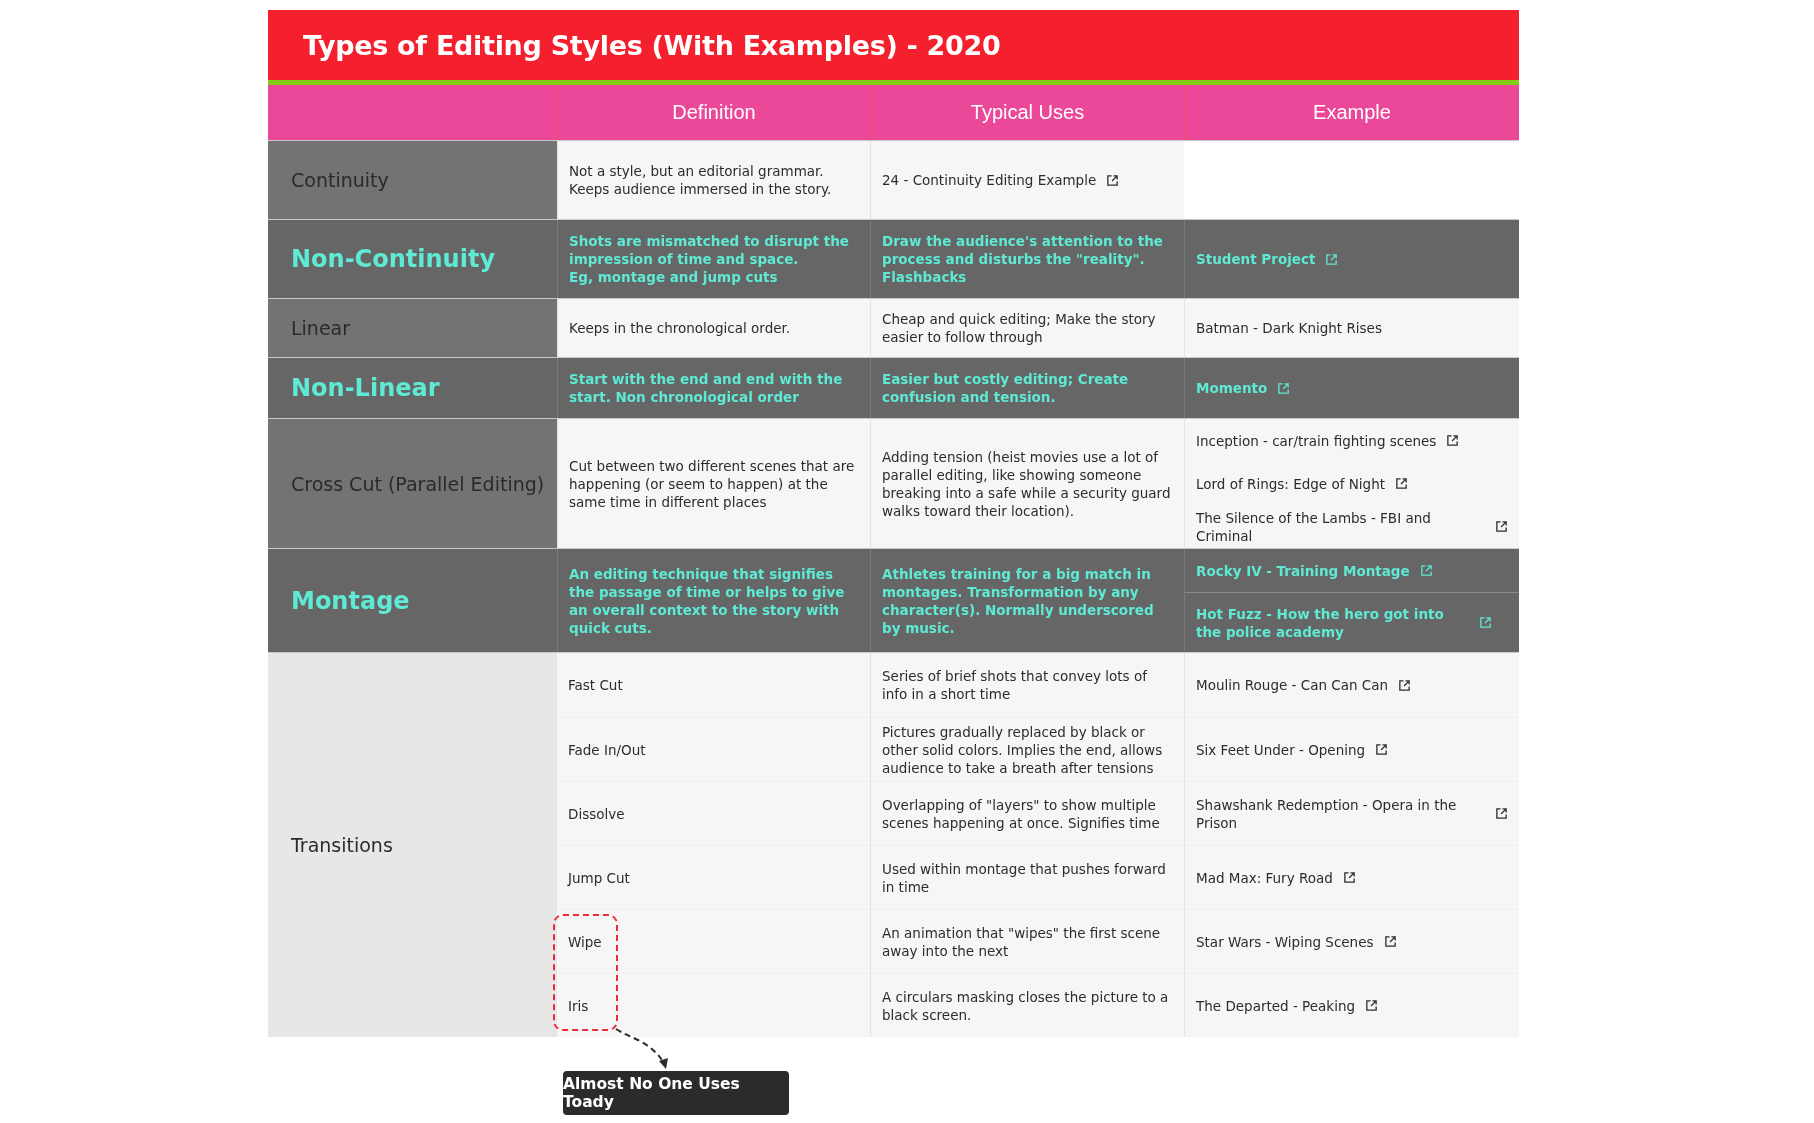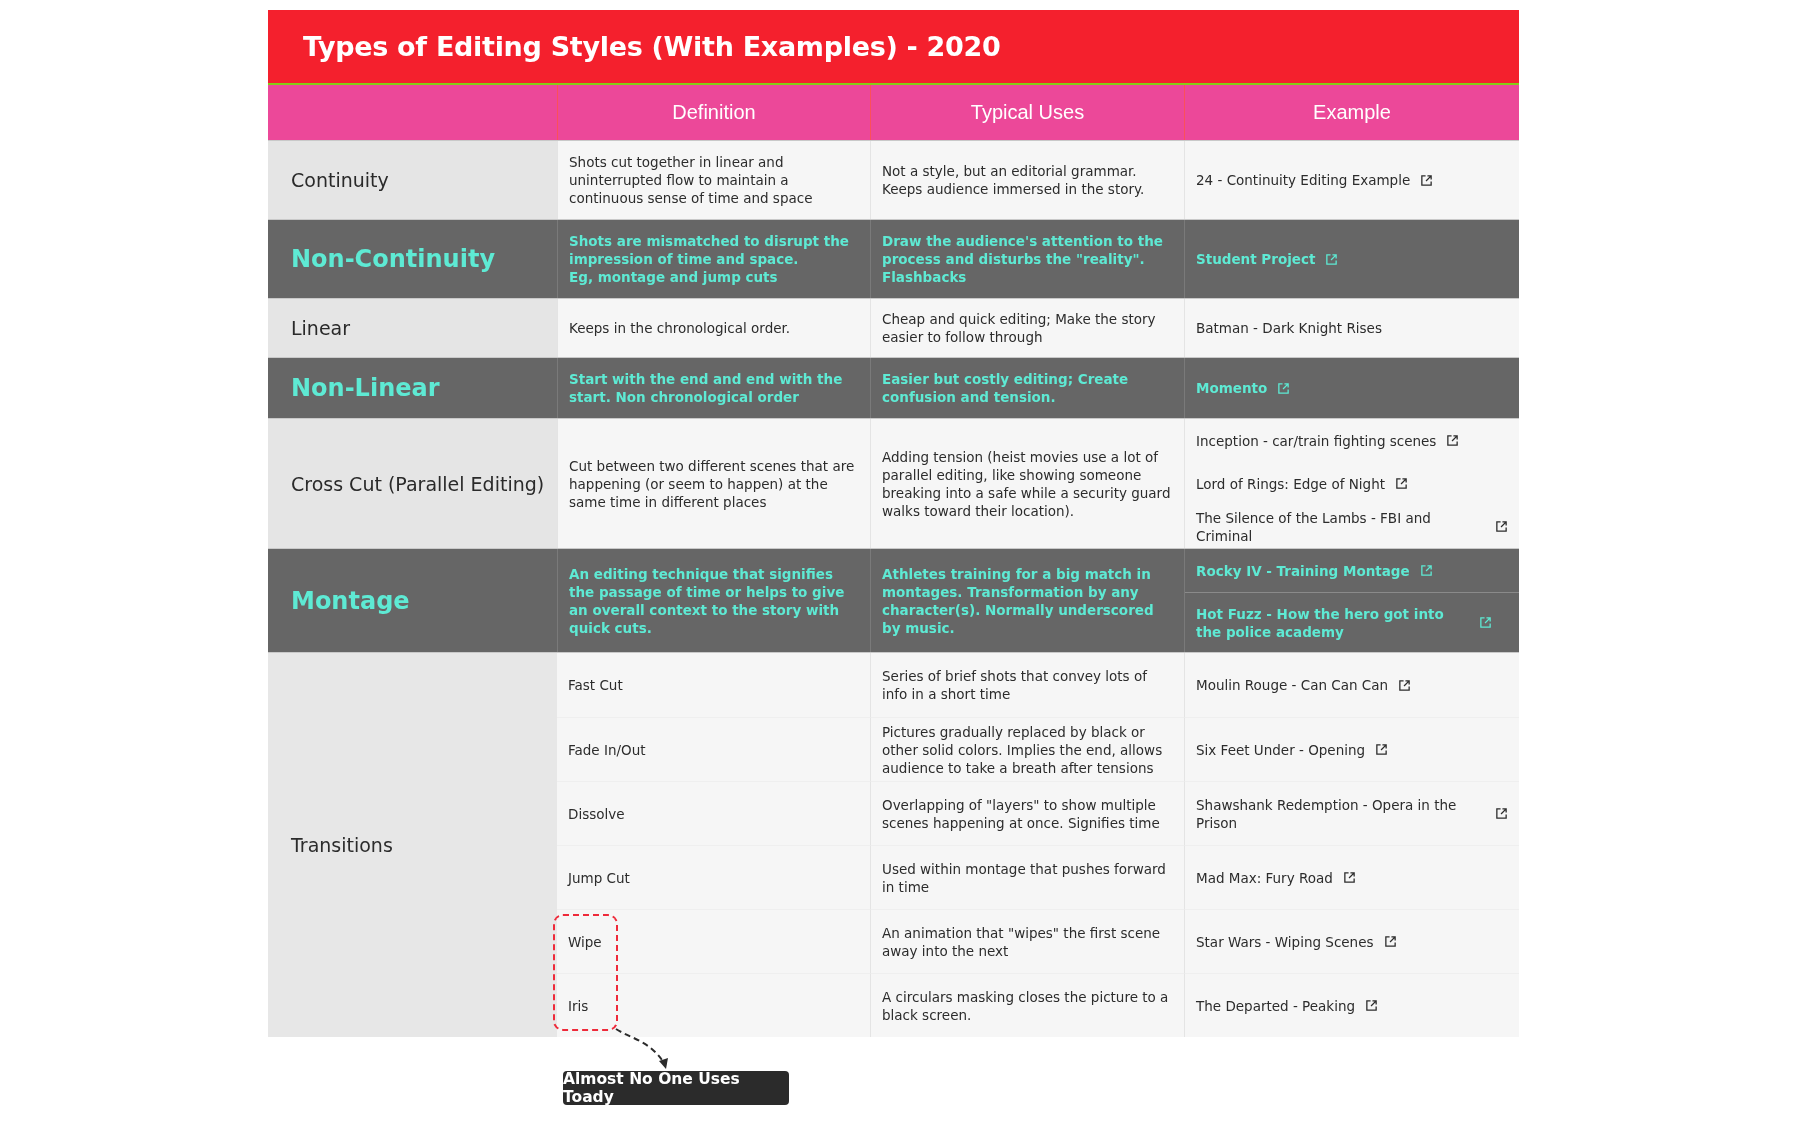--- a/index.html
+++ b/index.html
@@ -6,36 +6,36 @@
   html, body { width: 1814px; height: 1123px; background: #ffffff; overflow: hidden; }
   body { position: relative; font-family: "DejaVu Sans", sans-serif; color: #2c2c2c; }
 
   .table-wrap { position: absolute; left: 268px; top: 10px; width: 1251px; }
 
   .title-bar {
     height: 75px; background: #f4202d; color: #fff;
     display: flex; align-items: center; padding-left: 35px;
     font-family: "DejaVu Sans", sans-serif; font-weight: bold; font-size: 27px;
     letter-spacing: -0.3px;
-    border-bottom: 2px solid #84cc16;
+    border-bottom: 5px solid #84cc16;
   }
 
   .grid-row { display: grid; grid-template-columns: 289px 313px 314px 335px; }
 
   .head-row { height: 55px; background: #ec4899; }
   .head-row > div {
     display: flex; align-items: center; justify-content: center;
     color: #fff; font-family: "Liberation Sans", sans-serif; font-size: 20px;
     border-left: 1px solid #fc4f5a;
   }
   .head-row > div:first-child { border-left: none; }
 
   .row { border-top: 1px solid #c9c9c9; }
   .row > div { display: flex; align-items: center; padding: 0 11px; font-size: 13.5px; line-height: 18px; }
-  .row > .label { padding-left: 23px; font-size: 19px; background: #e5e5e5; color: #2a2a2a; }
+  .row > .label { padding-left: 23px; font-size: 19px; background: #737373; color: #2a2a2a; }
   .row > .cell { background: #f6f6f6; border-left: 1px solid #e4e4e4; }
 
   .row.dark > div { background: #666666; color: #5eead4; font-weight: bold; border-left-color: #7a7a7a; }
   .row.dark > .label { font-size: 24px; }
 
   .ex-list { flex-direction: column; align-items: stretch !important; justify-content: center; padding: 0 !important; }
   .ex-item { display: flex; align-items: center; padding: 0 11px; flex: 1; }
   .row.dark .ex-item + .ex-item { border-top: 1px solid #8a8a8a; }
 
   .ext-icon { display: inline-block; width: 13px; height: 13px; margin-left: 10px; flex: 0 0 auto; }
@@ -46,42 +46,41 @@
   .trans .sub { height: 64px; background: #f6f6f6; display: flex; align-items: center; padding: 0 11px; font-size: 13.5px; line-height: 18px; border-left: 1px solid #e4e4e4; }
   .trans .sub.def { border-left: none; }
   .trans .sub.row-sep { border-top: 1px solid #efefef; }
 
   .annot-box {
     position: absolute; left: 553px; top: 914px; width: 65px; height: 117px;
     border: 2px dashed #ee2a3a; border-radius: 10px;
   }
   .annot-arrow { position: absolute; left: 610px; top: 1025px; width: 70px; height: 50px; }
   .badge {
-    position: absolute; left: 563px; top: 1071px; width: 226px; height: 34px;
+    position: absolute; left: 563px; top: 1071px; width: 226px; height: 44px;
     background: #2b2b2b; color: #fff; border-radius: 4px;
     display: flex; align-items: center; justify-content: center;
     font-weight: bold; font-size: 15.5px;
   }
 </style>
 </head>
 <body>
 
 <div class="table-wrap">
   <div class="title-bar">Types of Editing Styles (With Examples) - 2020</div>
 
   <div class="grid-row head-row">
     <div></div>
     <div>Definition</div>
     <div>Typical Uses</div>
     <div>Example</div>
   </div>
 
   <div class="grid-row row" style="height:79px">
     <div class="label">Continuity</div>
-    <div class="cell">Shots cut together in linear and uninterrupted flow to maintain a continuous sense of time and space</div>
     <div class="cell">Not a style, but an editorial grammar. Keeps audience immersed in the story.</div>
     <div class="cell ex-list">
       <a class="ex-item">
         <span>24 - Continuity Editing Example</span>
         <span class="ext-icon">
             <svg viewBox="0 0 14 14">
               <path d="M6 2H2v10h10V8" fill="none" stroke="currentColor" stroke-width="1.4"></path>
               <path d="M8 2h4v4M12 2L6.5 7.5" fill="none" stroke="currentColor" stroke-width="1.4"></path>
             </svg>
           </span>

